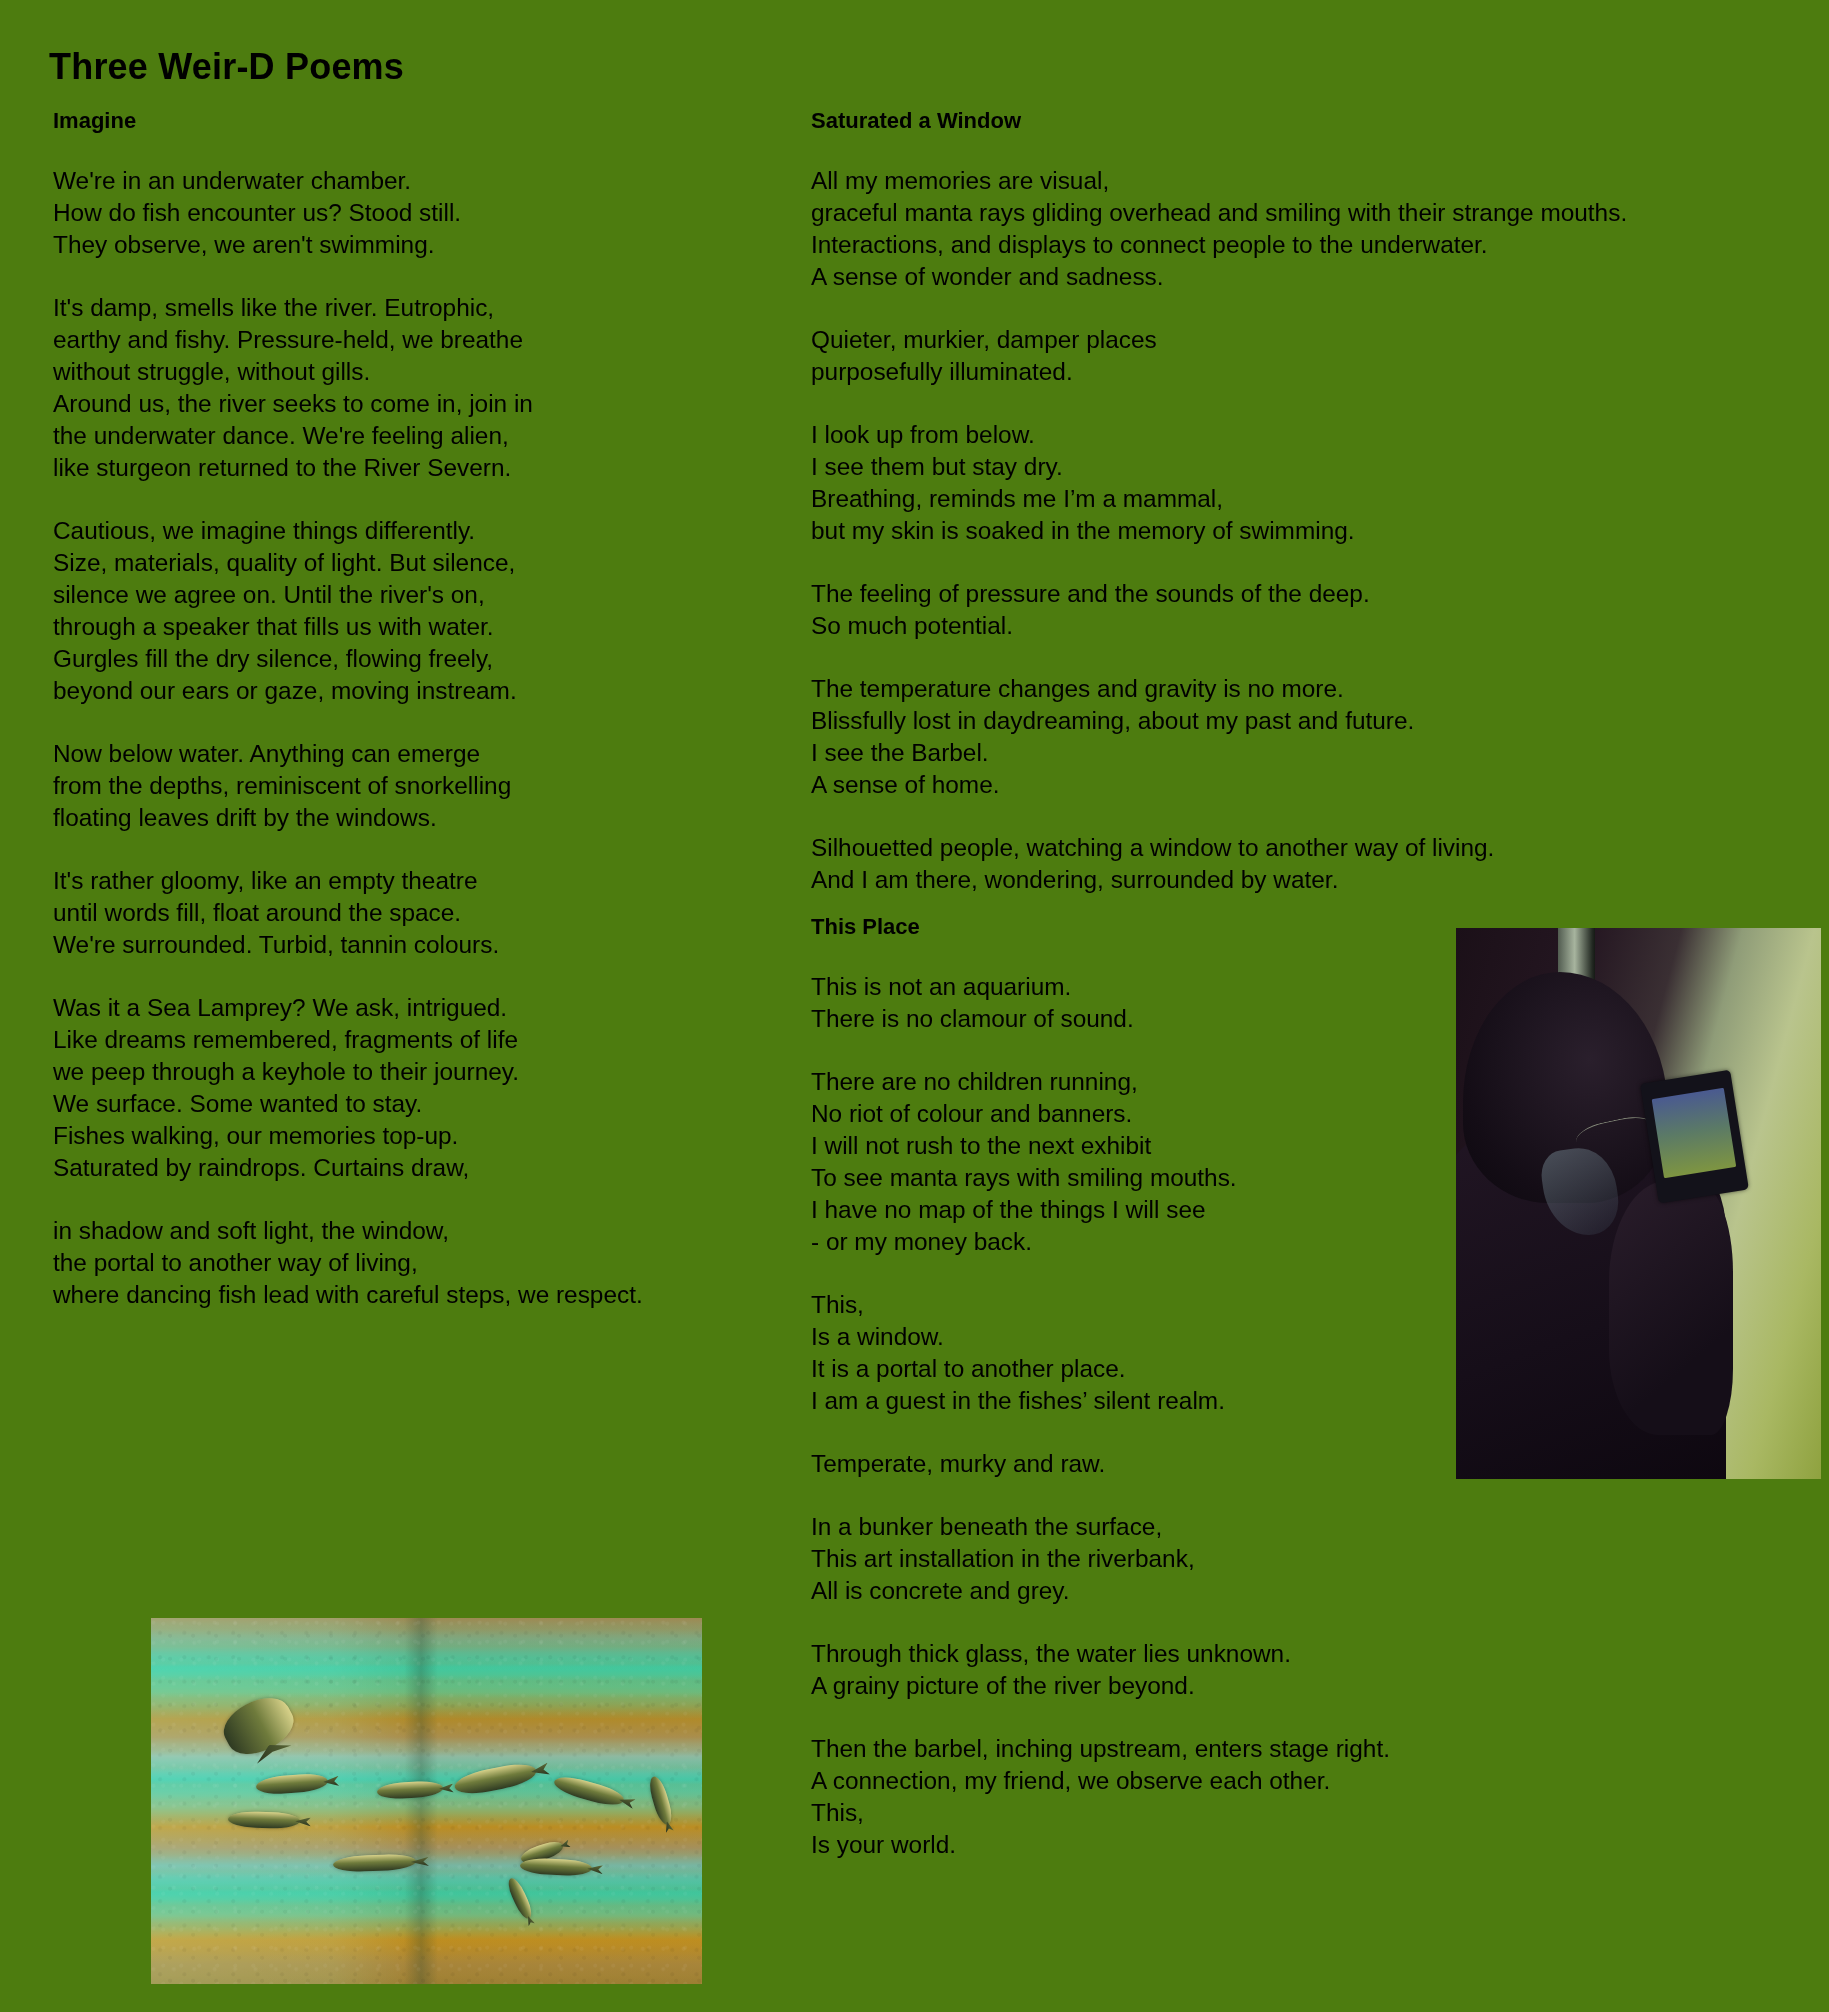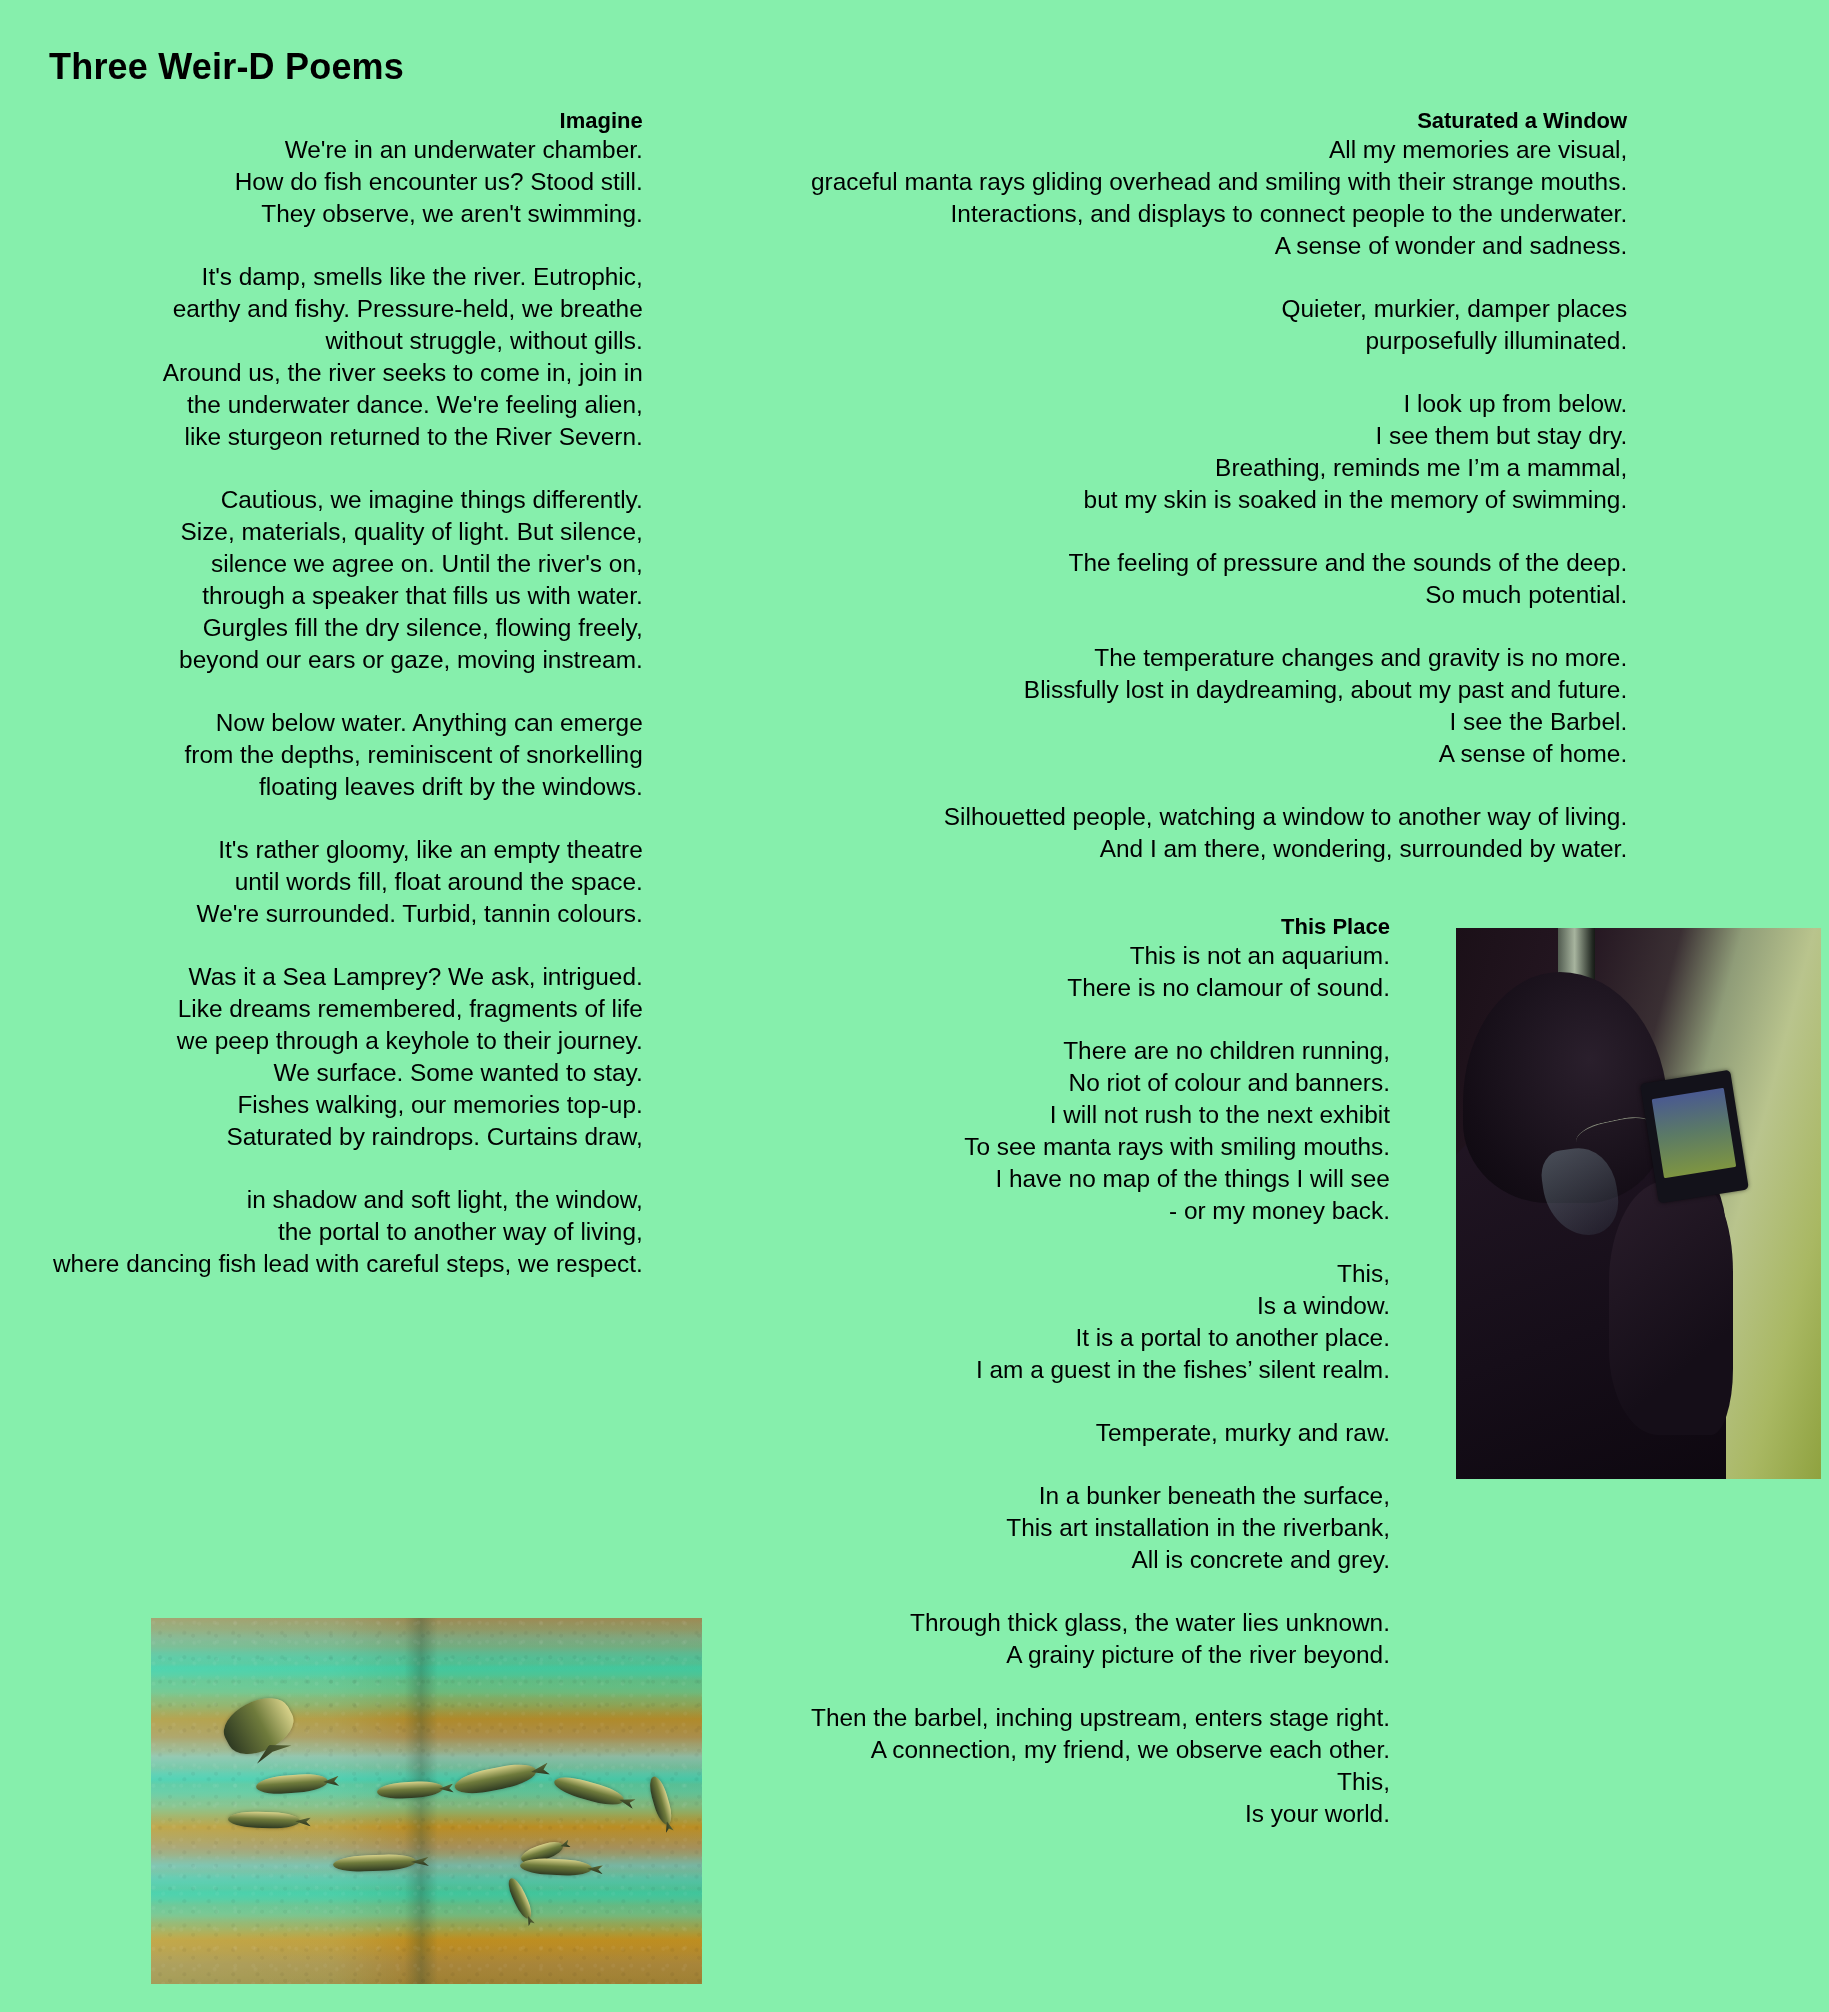--- a/index.html
+++ b/index.html
@@ -12,22 +12,21 @@
     height: 2013px;
     position: relative;
     font-family: "Liberation Sans", sans-serif;
     color: #000000;
     overflow: hidden;
   }
 
   .page {
     position: absolute;
     inset: 0;
-    background: #86efac;
-    text-align: right;
+    background: #4d7c0f;
   }
 
   .doc-title {
     position: absolute;
     left: 49px;
     top: 22px;
     font-size: 36px;
     font-weight: bold;
     letter-spacing: 0.2px;
     line-height: 1.15;
@@ -46,20 +45,21 @@
     left: 0;
   }
   .poem-title {
     font-size: 22px;
     font-weight: bold;
     line-height: 1.2;
     margin: 0 0 0 0;
     white-space: nowrap;
   }
   .stanzas {
+    margin-top: 31px;
   }
   .stanza {
     font-size: 24.4px;
     line-height: 32px;
     margin: 0 0 31px 0;
     white-space: pre-wrap;
   }
   .stanza:last-child { margin-bottom: 0; }
 
   

